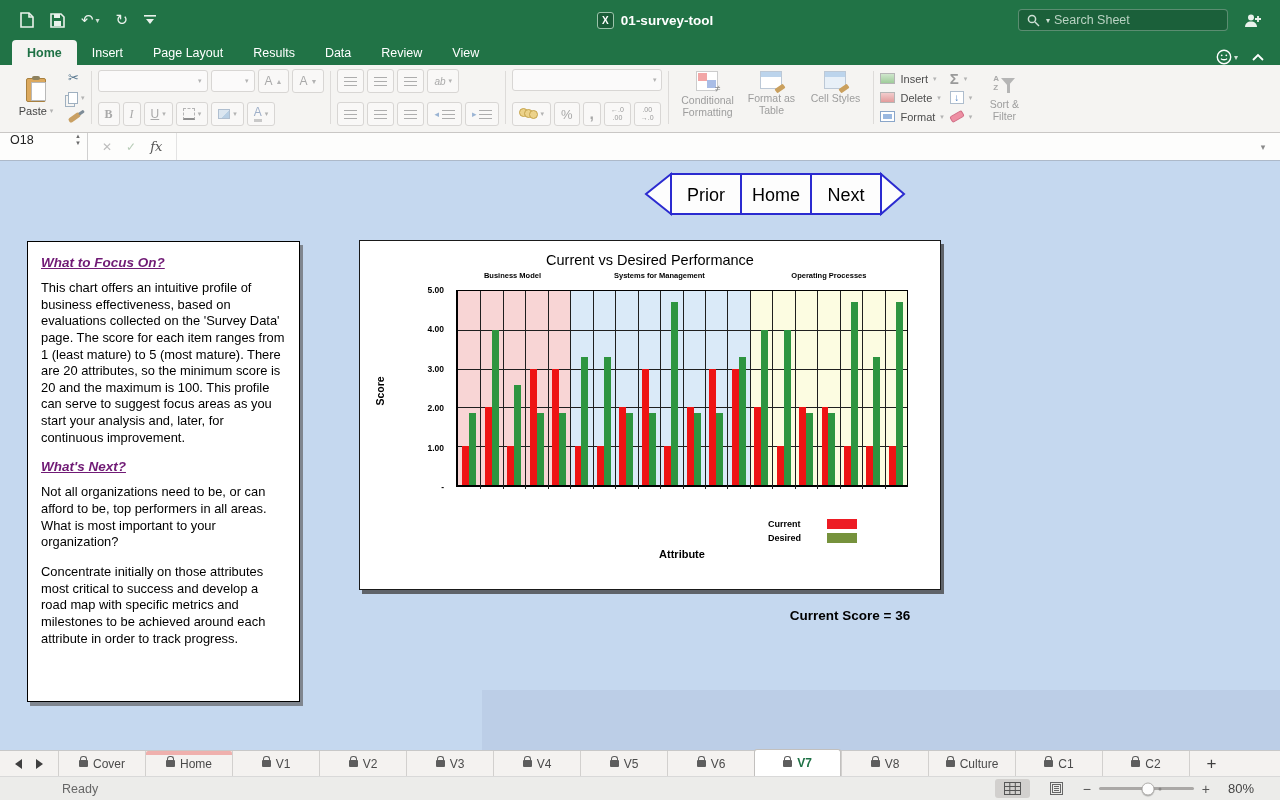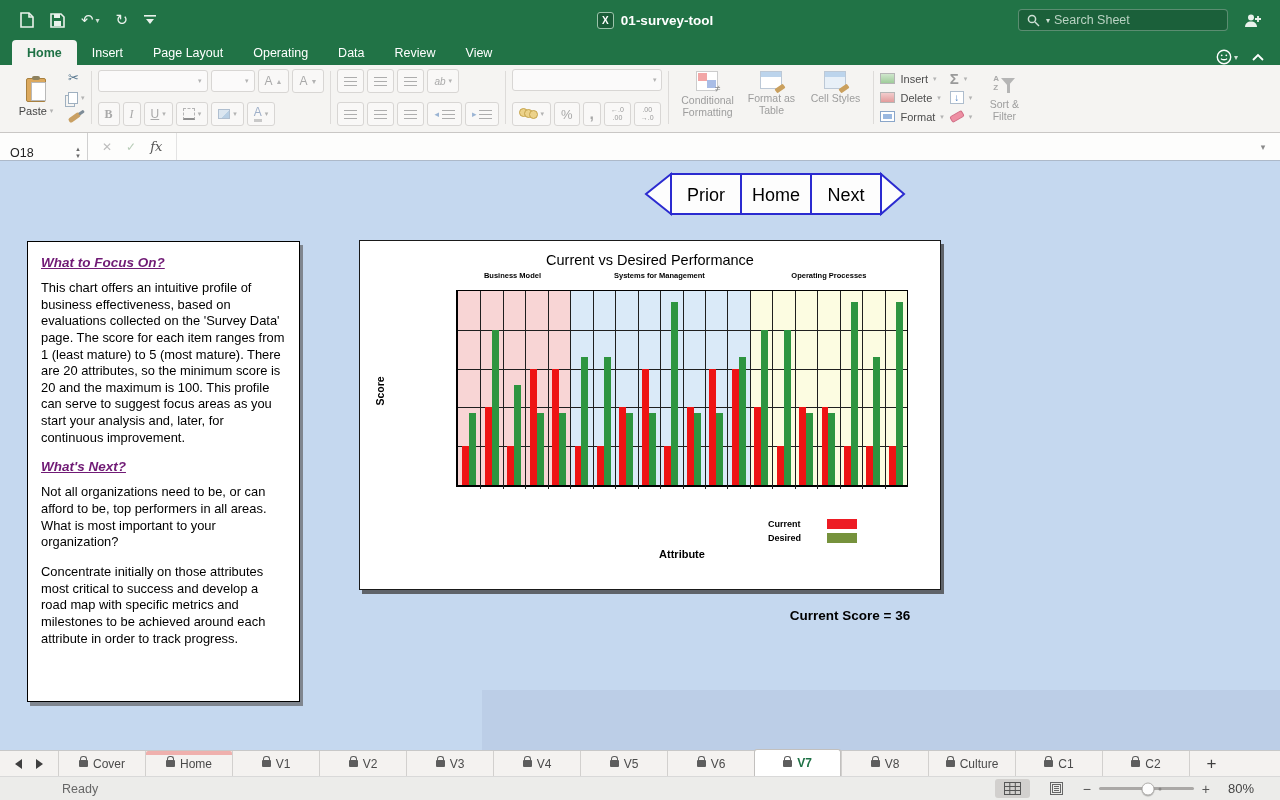--- a/index.html
+++ b/index.html
@@ -76,21 +76,21 @@
 .sigma{font-size:15px;color:#9a9a9a;font-weight:bold;line-height:1}
 .fillbox{width:14px;height:13px;border:1px solid #aebdcd;background:#fff;color:#4a7ec0;font-size:10px;display:flex;align-items:center;justify-content:center;font-weight:bold}
 .eraser{width:14px;height:7px;background:#ee8fa3;border:1px solid #d06d84;border-radius:2px;transform:rotate(-30deg)}
 .sorticon{position:relative;width:22px;height:20px}
 .sorticon .az{position:absolute;left:0;top:0;font-size:8px;line-height:1.1;color:#a9a9a9;font-weight:bold}
 .funnel{position:absolute;right:0;top:3px;width:0;height:0;border-left:7px solid transparent;border-right:7px solid transparent;border-top:8px solid #b5b5b5}
 .funnel:after{content:"";position:absolute;left:-1.5px;top:-2px;width:3px;height:9px;background:#b5b5b5}
 
 
 .formula{position:absolute;top:133px;left:0;right:0;height:28px;background:#fdfdfc;border-bottom:1px solid #adb9c9;display:flex;align-items:stretch}
-.namebox{width:88px;border-right:1px solid #d0d0d0;display:flex;align-items:flex-end;padding:0 6px 0 10px;font-size:12.5px;color:#222;cursor:text}
+.namebox{width:88px;border-right:1px solid #d0d0d0;display:flex;align-items:flex-start;padding:0 6px 0 10px;font-size:12.5px;color:#222;cursor:text}
 .spinners{margin-left:auto;display:flex;flex-direction:column;font-size:6px;color:#6a6a6a;line-height:1.2;cursor:pointer}
 .fbtns{display:flex;align-items:center;gap:14px;padding:0 14px;border-right:1px solid #e3e3e3}
 .fx{font-style:italic;font-family:"DejaVu Serif",serif;color:#555;font-size:13px}
 .finput{flex:1;cursor:text}
 .fexpand{width:34px;display:flex;align-items:center;justify-content:center;color:#8a8a8a;font-size:9px}
 
 
 .sheetarea{position:absolute;top:161px;left:0;width:1280px;height:589px;background:#c5d8ef;overflow:hidden}
 .band{position:absolute;left:482px;top:529px;right:0;height:60px;background:#bccee7}
 .wordart{position:absolute;left:4px;top:8px;font-size:37px;font-weight:800;letter-spacing:1px;color:#4f87c7;-webkit-text-stroke:1.6px #17355e;text-shadow:3px 3px 2px rgba(40,40,40,.55)}
@@ -202,21 +202,21 @@
         </svg>
     </span>
   </div>
 </div>
 
 <div class="tabrow">
   <div id="ribbonTabs" style="display:flex">
       <div class="rtab active">Home</div>
       <div class="rtab">Insert</div>
       <div class="rtab">Page Layout</div>
-      <div class="rtab">Operating</div>
+      <div class="rtab">Results</div>
       <div class="rtab">Data</div>
       <div class="rtab">Review</div>
       <div class="rtab">View</div>
     </div>
   <div class="tabrow-right">
     <span class="qicon">
       <svg width="16" height="16" viewBox="0 0 16 16">
           <circle cx="8" cy="8" r="6.7" fill="none" stroke="#fff" stroke-width="1.4"></circle>
           <circle cx="5.7" cy="6.3" r="0.9" fill="#fff"></circle>
           <circle cx="10.3" cy="6.3" r="0.9" fill="#fff"></circle>
@@ -468,20 +468,28 @@
   </div>
 
   <div class="chart">
     <div class="chart-title">Current vs Desired Performance</div>
     <div class="section-labels" id="sectionLabels">
         <div style="width: 25%;">Business Model</div>
         <div style="width: 40%;">Systems for Management</div>
         <div style="width: 35%;">Operating Processes</div>
       </div>
     <div class="ylabel">Score</div>
+    <div class="yticks" id="yticks">
+        <div style="top: 0%;">5.00</div>
+        <div style="top: 20%;">4.00</div>
+        <div style="top: 40%;">3.00</div>
+        <div style="top: 60%;">2.00</div>
+        <div style="top: 80%;">1.00</div>
+        <div style="top: 100%;">-</div>
+      </div>
     <div class="plot" id="plot">
         <div class="psec" style="left: 0%; width: 25%; background: rgb(248, 213, 213);"></div>
         <div class="psec" style="left: 25%; width: 40%; background: rgb(218, 234, 248);"></div>
         <div class="psec" style="left: 65%; width: 35%; background: rgb(252, 252, 225);"></div>
         <div class="hline" style="top: 20%;"></div>
         <div class="hline" style="top: 40%;"></div>
         <div class="hline" style="top: 60%;"></div>
         <div class="hline" style="top: 80%;"></div>
         <div class="vline" style="left: 5%;"></div>
         <div class="vline" style="left: 10%;"></div>

